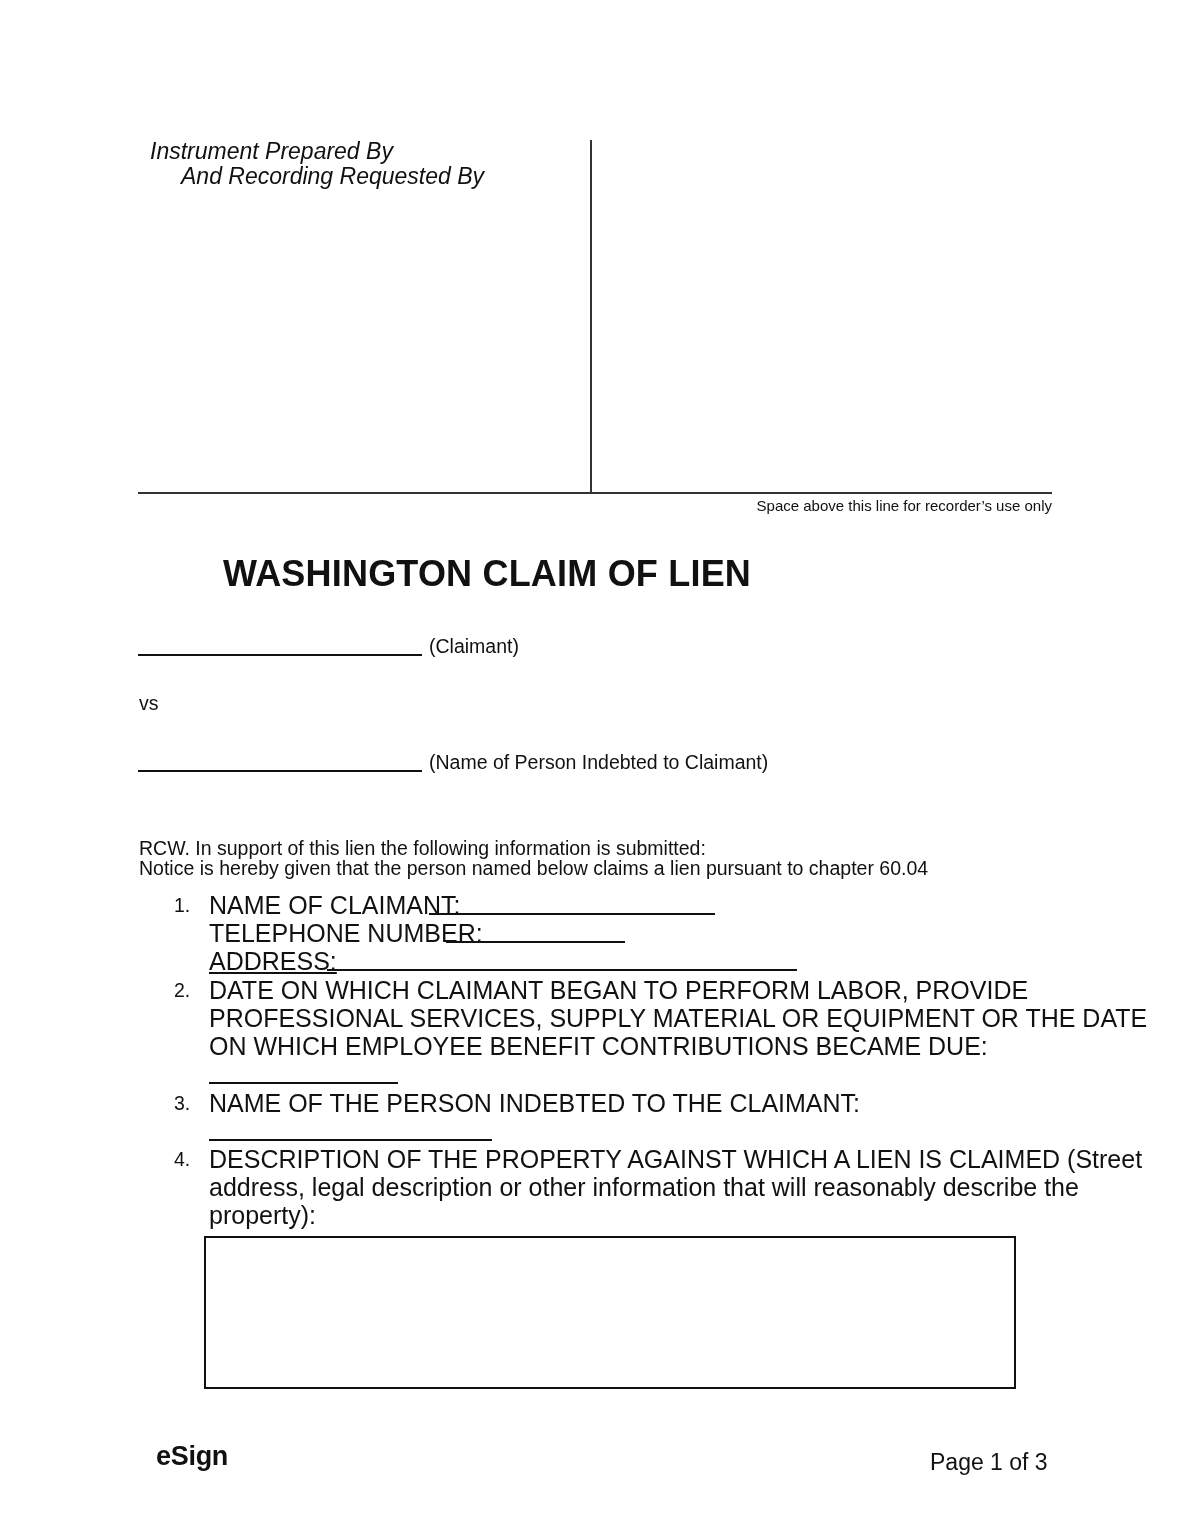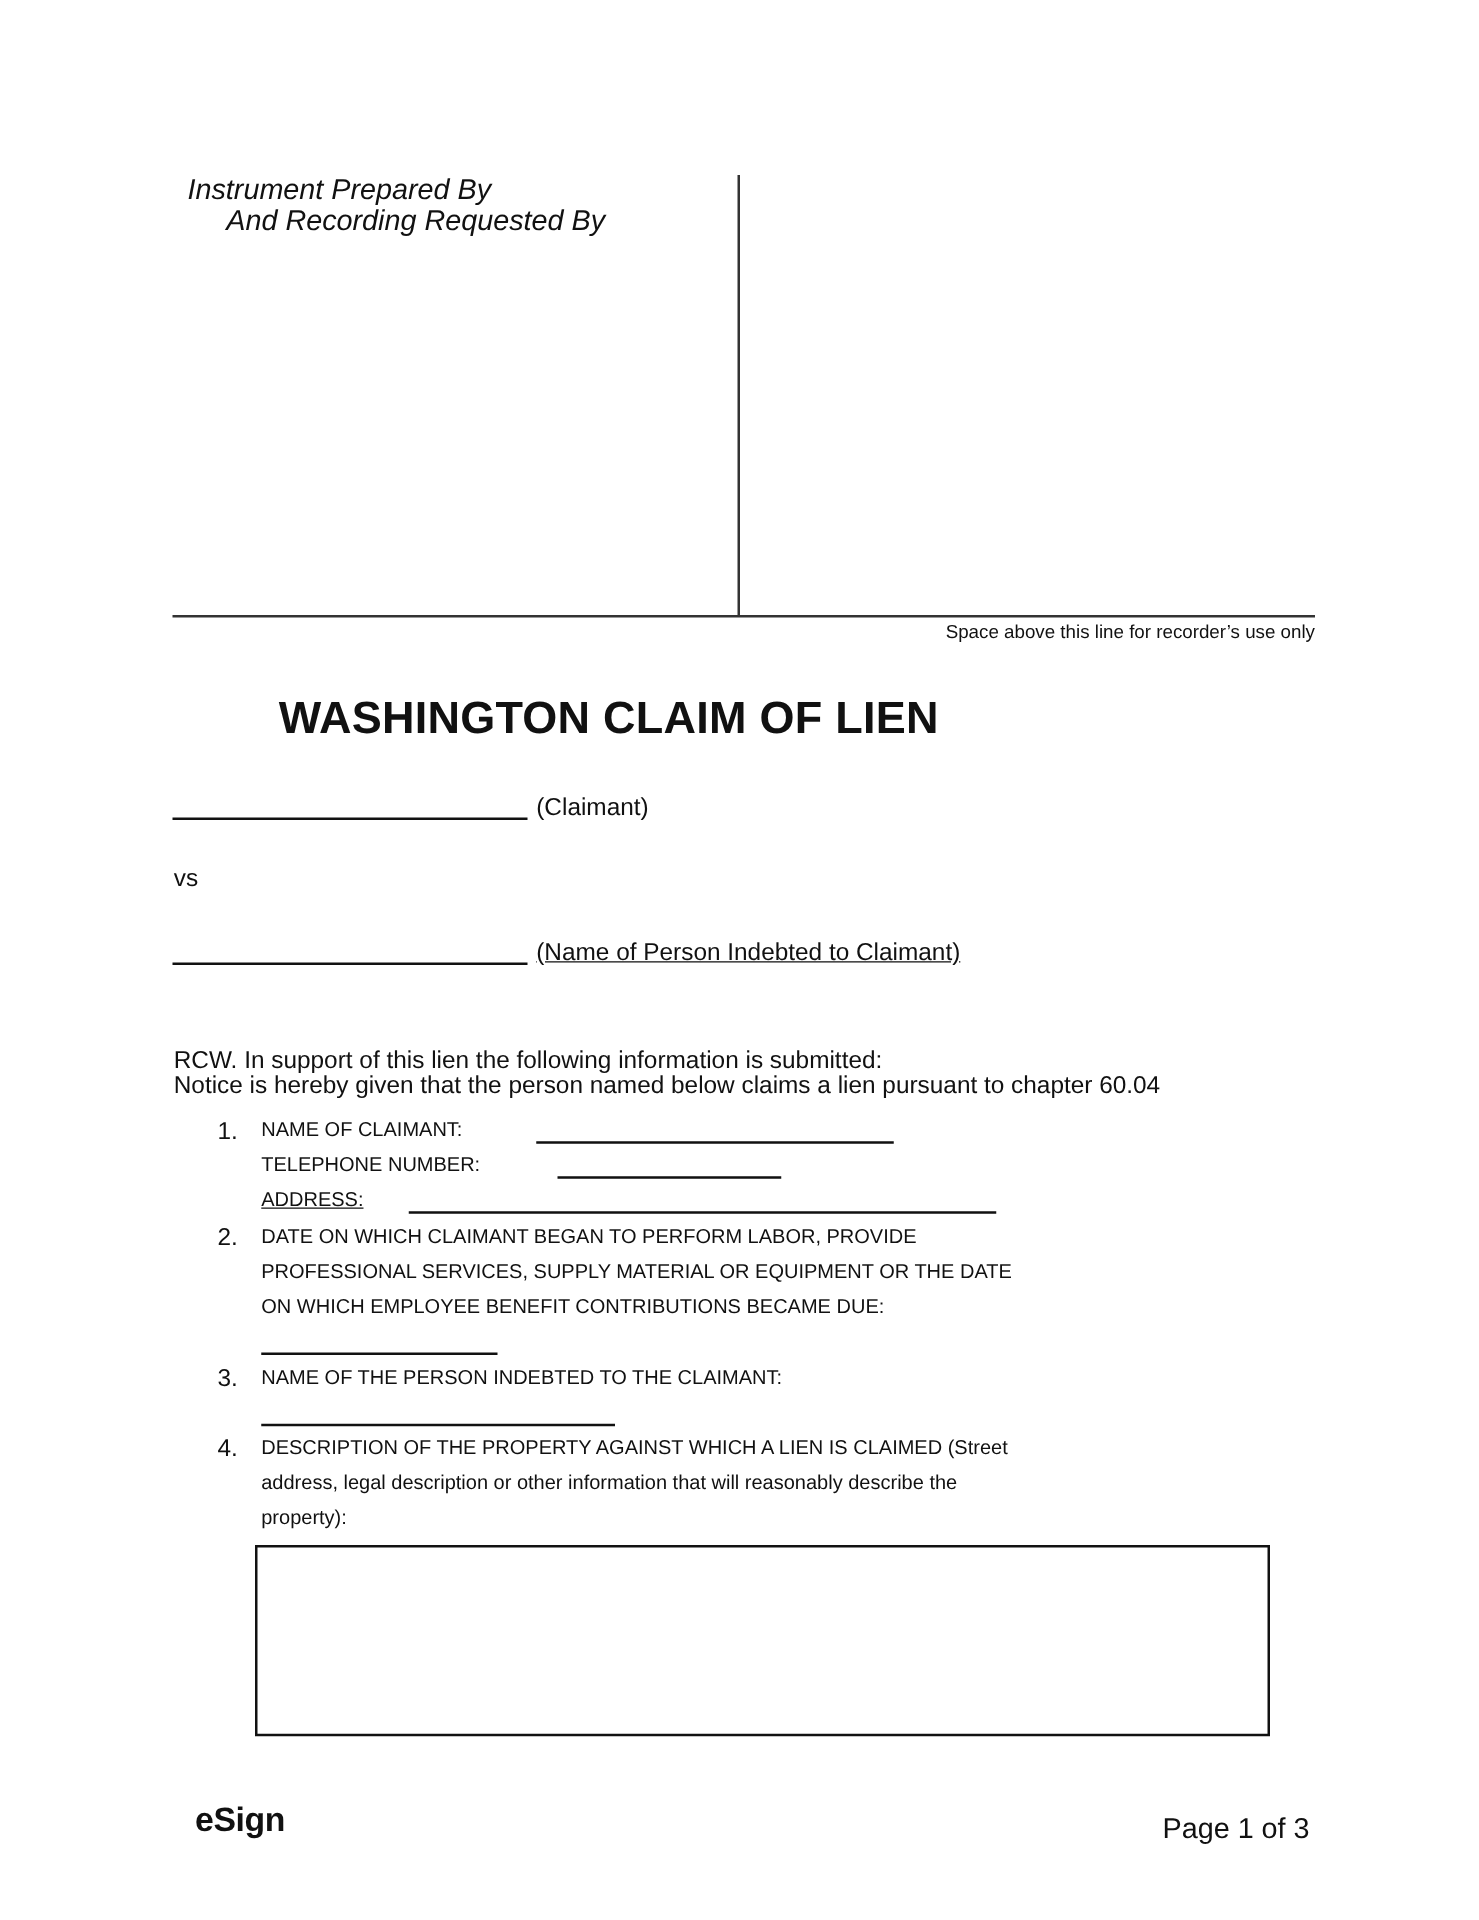--- a/index.html
+++ b/index.html
@@ -9,21 +9,21 @@
     }
     .abs { position: absolute; }
     .hdr-text { left: 150px; font-size: 23px; line-height: 25px; font-style: italic; }
     .vline { left: 590px; top: 140px; width: 2px; height: 353px; background: #333; }
     .hline { left: 138px; top: 492px; width: 914px; height: 2px; background: #333; }
     .recorder-note { left: 138px; width: 914px; top: 496px; text-align: right; font-size: 15px; line-height: 20px; }
     .title { left: 0; width: 974px; top: 552px; text-align: center; font-weight: bold; font-size: 36px; line-height: 44px; letter-spacing: 0.2px; }
     .body-text { font-size: 19.5px; line-height: 28px; }
     .blank-line { position: absolute; height: 0; border-bottom: 2px solid #111; }
     .num { position: absolute; left: 174px; font-size: 19.5px; line-height: 28px; }
-    .item { position: absolute; left: 209px; font-size: 16px; line-height: 28px; }
+    .item { position: absolute; left: 209px; font-size: 25px; line-height: 28px; }
     .desc-box { left: 204px; top: 1236px; width: 808px; height: 149px; border: 2.5px solid #111; }
     .logo { left: 156px; top: 1438px; font-weight: bold; font-size: 27px; line-height: 36px; letter-spacing: -0.3px; }
     .pagenum { left: 930px; top: 1450px; font-size: 23px; line-height: 24px; }
   </style>
 </head>
 <body>
 
 <div class="abs hdr-text" style="top:139px;">Instrument Prepared By</div>
 <div class="abs hdr-text" style="top:164px;margin-left:31px;">And Recording Requested By</div>
 <div class="abs vline"></div>
@@ -31,21 +31,21 @@
 <div class="abs recorder-note">Space above this line for recorder’s use only</div>
 
 <div class="abs title">WASHINGTON CLAIM OF LIEN</div>
 
 <div class="blank-line" style="left:138px; top:654px; width:284px;"></div>
 <div class="abs body-text" style="left:429px; top:632px;">(Claimant)</div>
 
 <div class="abs body-text" style="left:139px; top:689px;">vs</div>
 
 <div class="blank-line" style="left:138px; top:770px; width:284px;"></div>
-<div class="abs body-text" style="left:429px; top:748px;text-decoration:underline;">(Name of Person Indebted to Claimant)</div>
+<div class="abs body-text" style="left:429px; top:748px;">(Name of Person Indebted to Claimant)</div>
 
 <div class="abs body-text" style="left:139px; top:854px;">Notice is hereby given that the person named below claims a lien pursuant to chapter 60.04</div>
 <div class="abs body-text" style="left:139px; top:834px;">RCW. In support of this lien the following information is submitted:</div>
 
 <div class="num" style="top:891px;">1.</div>
 <div class="item" style="top:891px;">NAME OF CLAIMANT:</div>
 <div class="blank-line" style="left:429px; top:913px; width:286px;"></div>
 
 <div class="item" style="top:919px;">TELEPHONE NUMBER:</div>
 <div class="blank-line" style="left:446px; top:941px; width:179px;"></div>

